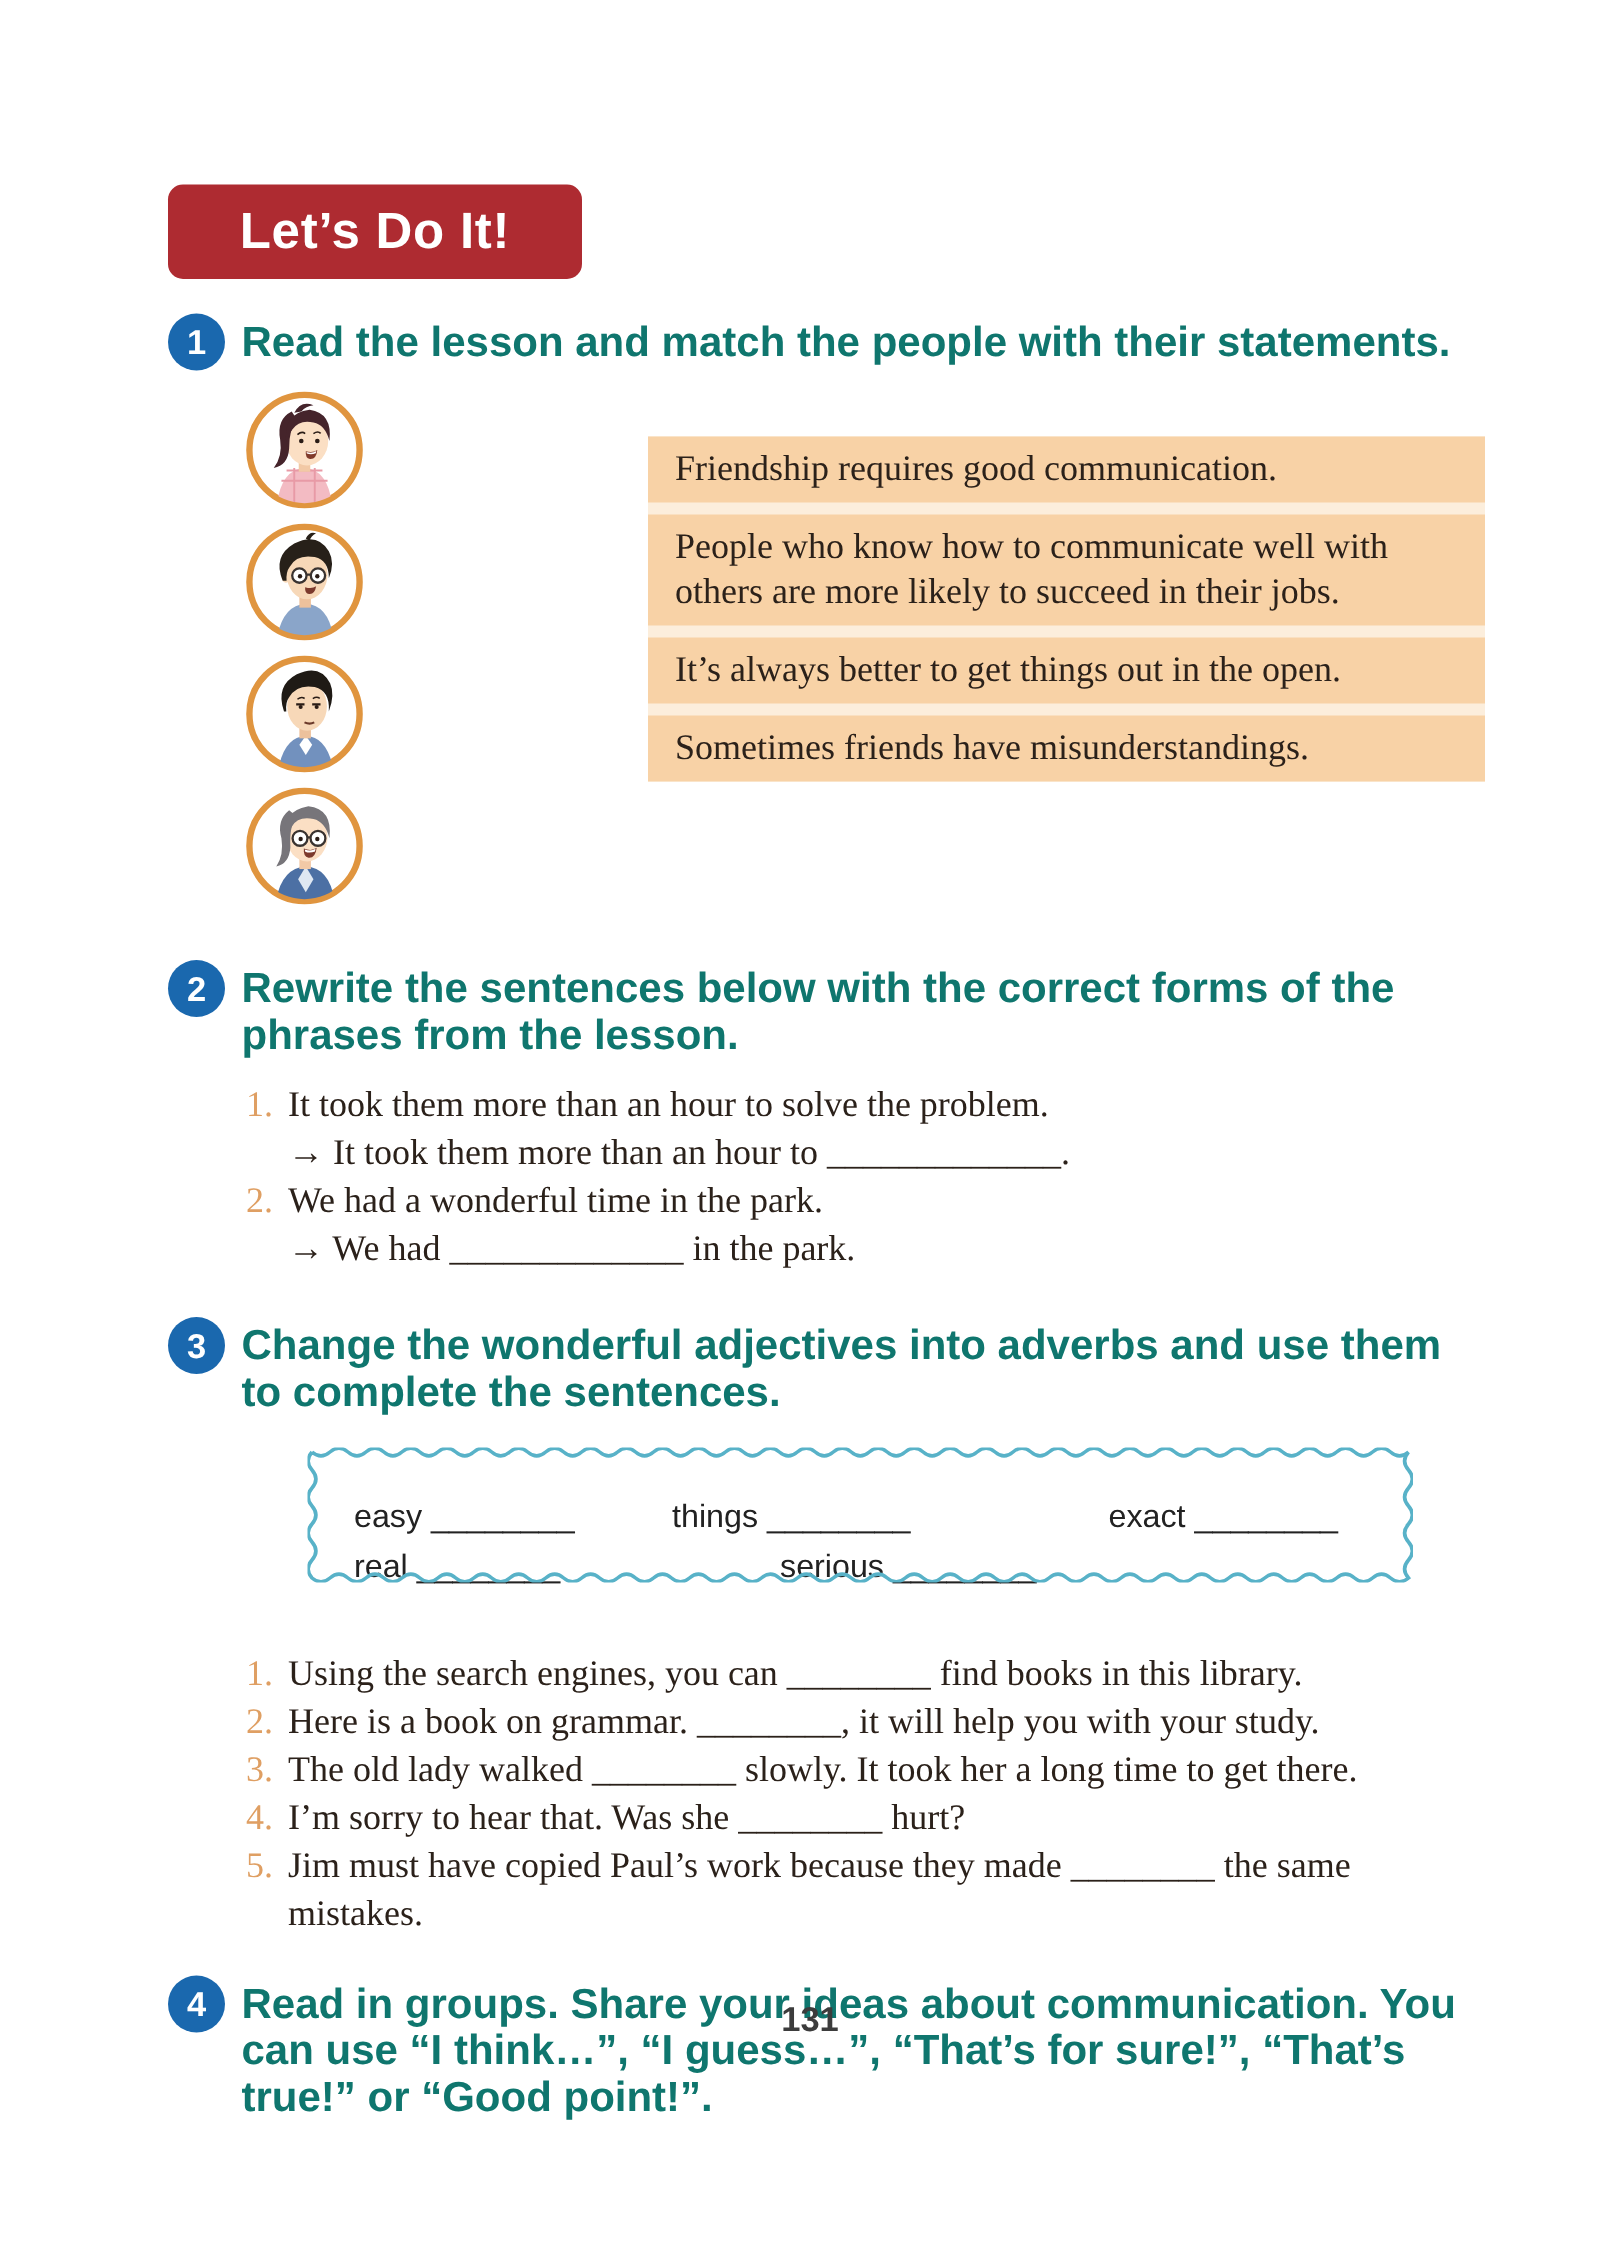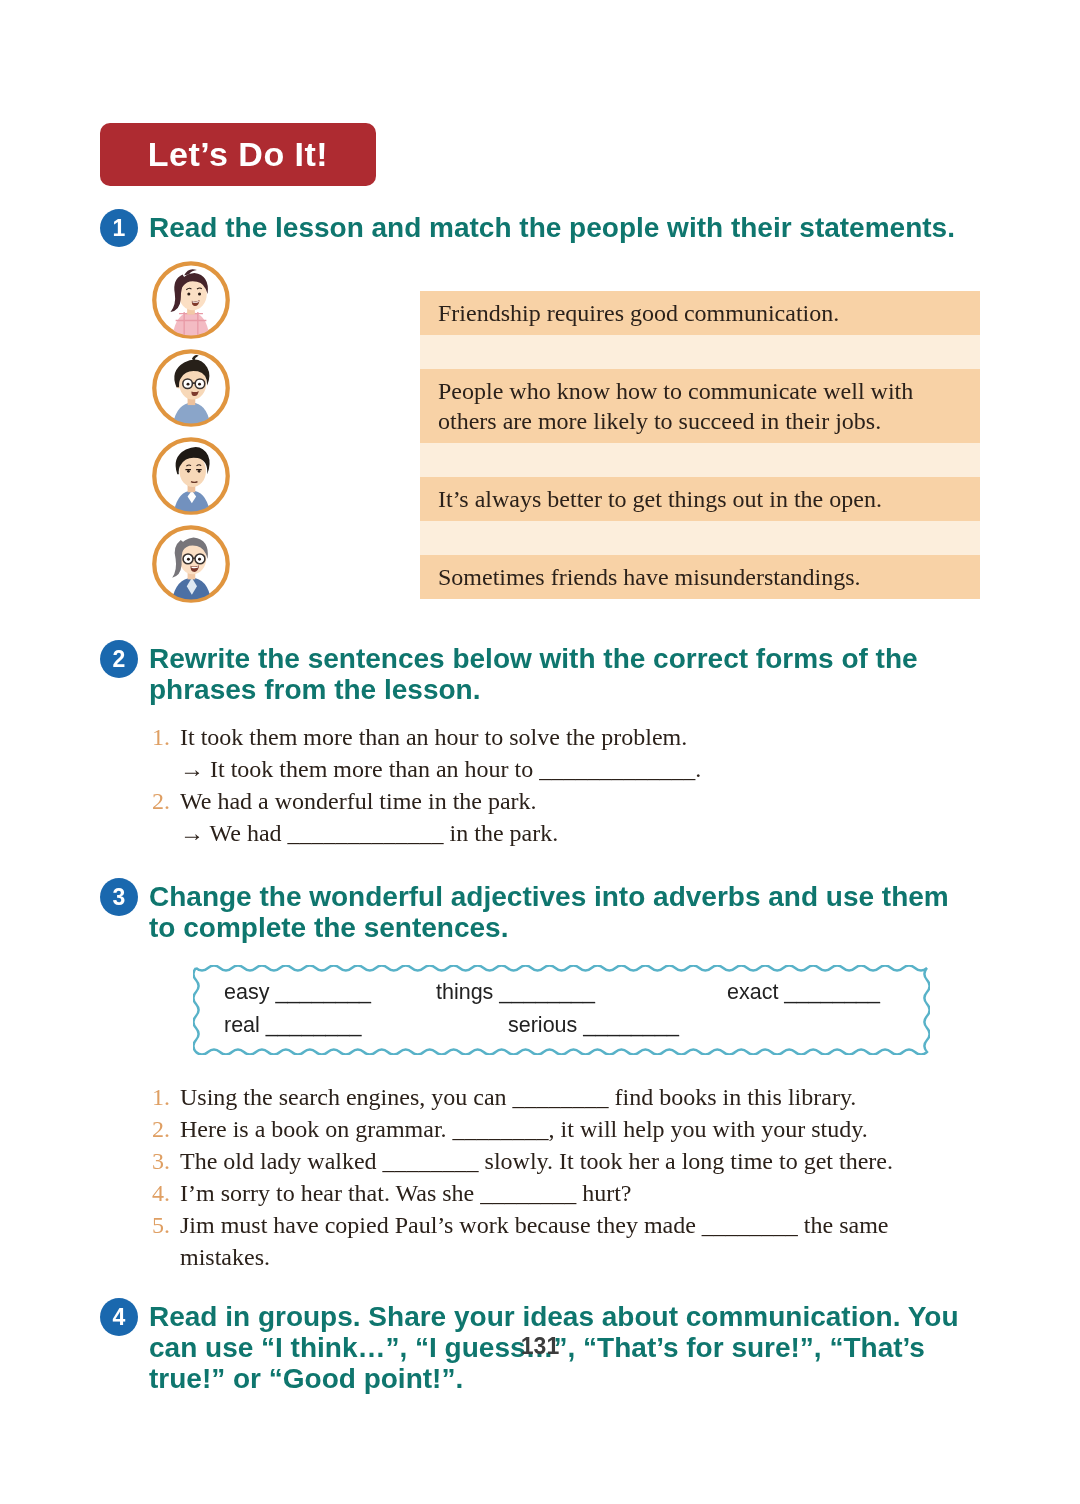--- a/index.html
+++ b/index.html
@@ -4,20 +4,21 @@
 <style>
   * { box-sizing: border-box; }
   html,body { margin:0; padding:0; background:#ffffff; }
   .page {
     position: relative;
     width: 1080px; height: 1504px;
     background: #ffffff;
     font-family: "Liberation Serif", serif;
     color: #2b211a;
     overflow: hidden;
+    padding-left: 12px;
   }
   
   .banner {
     margin: 123px 0 0 100px;
     width: 276px; height: 63px;
     background: #ae2b31;
     border-radius: 10px;
     display: flex; align-items: center; justify-content: center;
     color: #ffffff;
     font-family: "Liberation Sans", sans-serif;
@@ -44,21 +45,21 @@
   }
   
   .ex1 { margin-top: 22px; }
   .match-area { display: flex; margin-top: 12px; margin-left: 50px; }
   .avatars { width: 82px; display: flex; flex-direction: column; gap: 6px; }
   .avatar { width: 82px; height: 82px; }
   .statements {
     margin-left: 188px; margin-top: 32px;
     width: 560px;
     background: #fceedc;
-    display: flex; flex-direction: column; gap: 34px;
+    display: flex; flex-direction: column; gap: 8px;
     align-self: flex-start;
   }
   .statement {
     background: #f8d2a6;
     padding: 7px 18px;
     font-size: 24px; line-height: 30px;
   }
   
   .list { margin-top: 16px; margin-left: 52px; }
   .line { display: flex; font-size: 24px; line-height: 32px; }
@@ -76,21 +77,21 @@
   .word-bank {
     position: relative;
     margin: 22px 0 0 93px;
     width: 737px;
     padding: 14px 20px 16px 31px;
     background: #ffffff;
     font-family: "Liberation Sans", sans-serif;
     font-size: 21.5px; line-height: 27px; color: #222;
   }
   .word-bank svg.border { position: absolute; left: 0; top: 0; pointer-events: none; }
-  .wb-row { display: flex; }
+  .wb-row { display: flex; margin-top: 19px; }
   .wb-row + .wb-row { margin-top: 6px; }
   .wb-cell-1 { width: 212px; }
   .wb-cell-2 { width: 291px; }
   .wb-cell-4 { width: 284px; }
   .ex3-list { margin-top: 26px; }
   
   .page-number {
     position: absolute; left: 0; right: 0; top: 1333px;
     text-align: center;
     font-family: "Liberation Sans", sans-serif;

